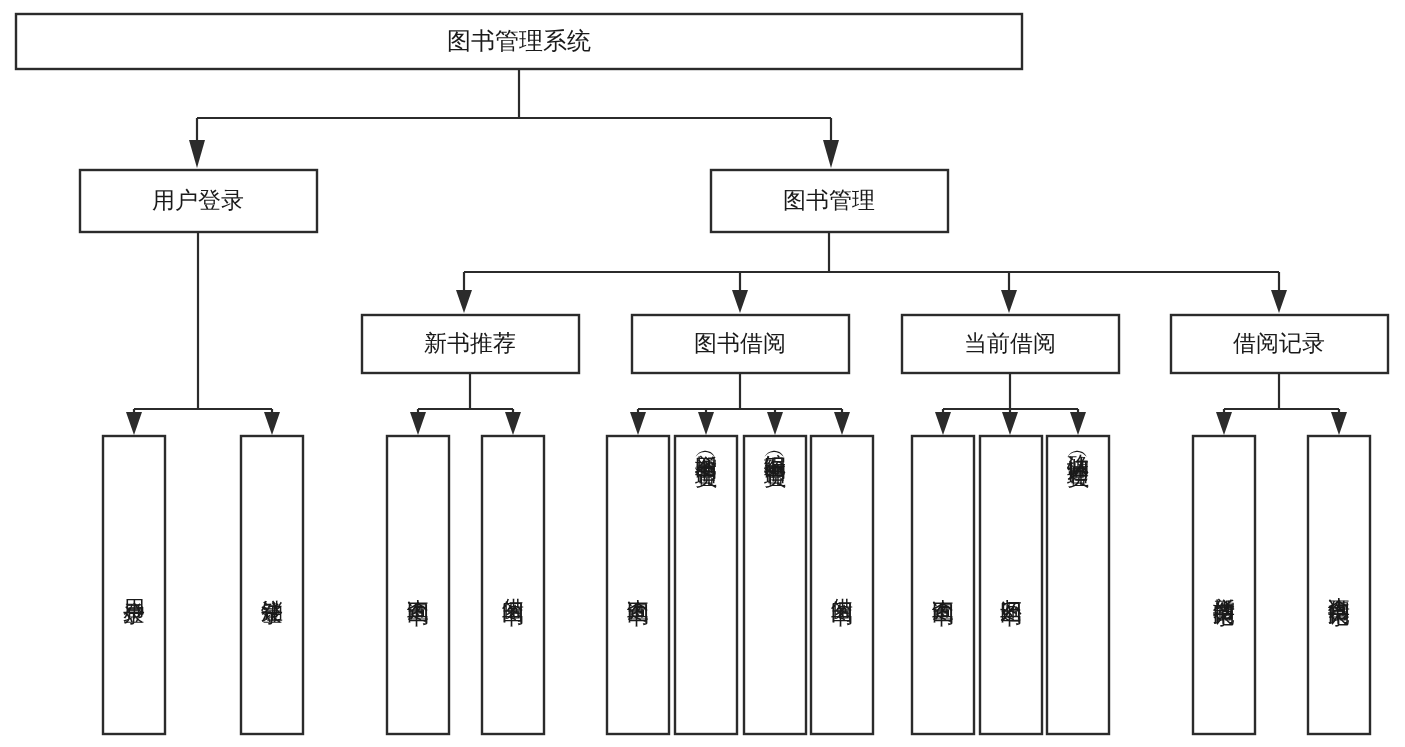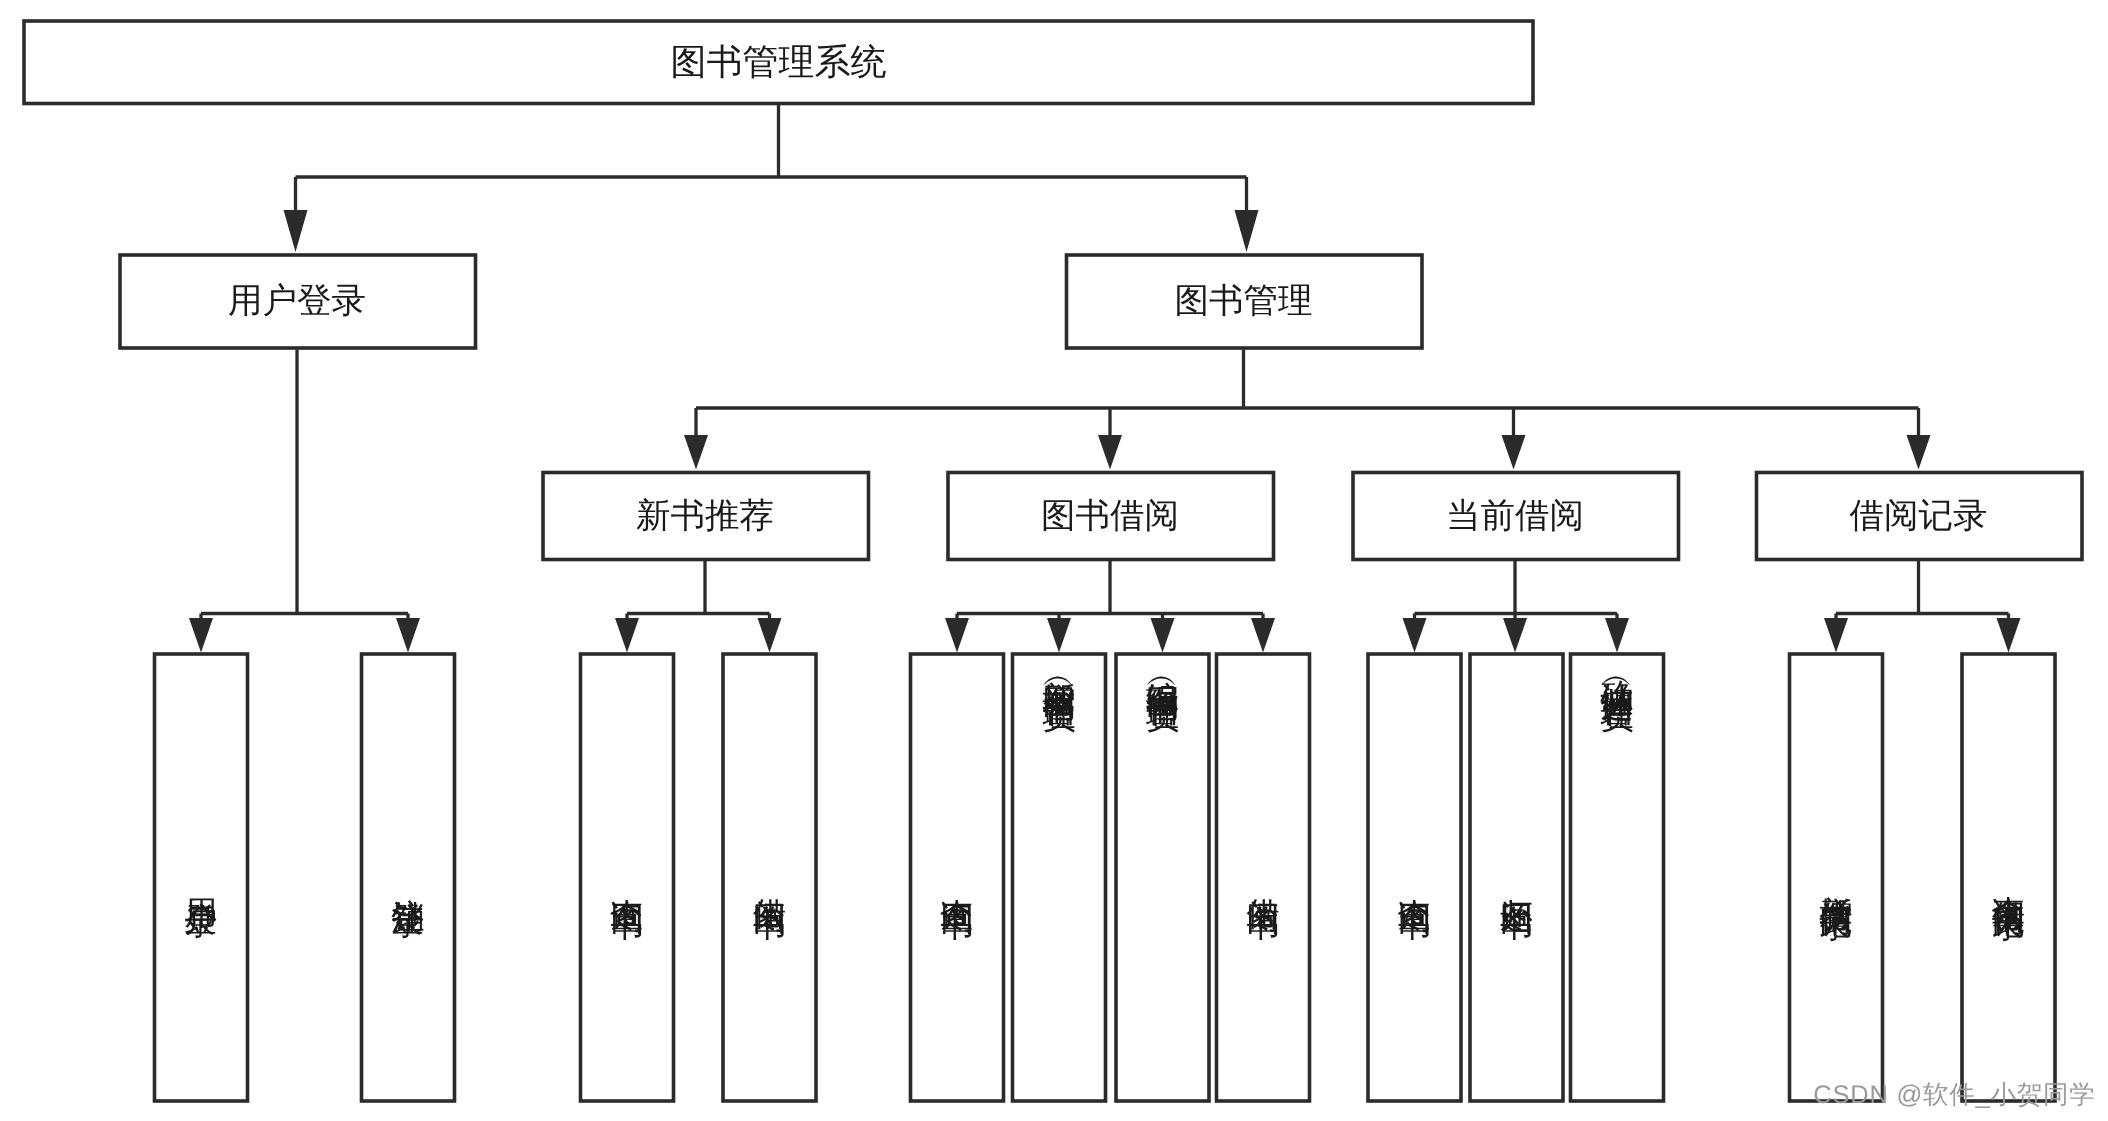--- a/index.html
+++ b/index.html
@@ -246,14 +246,13 @@
     <span class="leaf-label">确认归还（管理员）</span>
   </div>
 
   <div class="leaf-label-wrap" style="left:1193px; top:436px; width:62px; height:298px;">
     <span class="leaf-label">新增借阅记录</span>
   </div>
   <div class="leaf-label-wrap" style="left:1308px; top:436px; width:62px; height:298px;">
     <span class="leaf-label">查询借阅记录</span>
   </div>
 
-  <div id="watermark">CSDN @软件_小贺同学</div>
 </div>
 
 </body></html>

